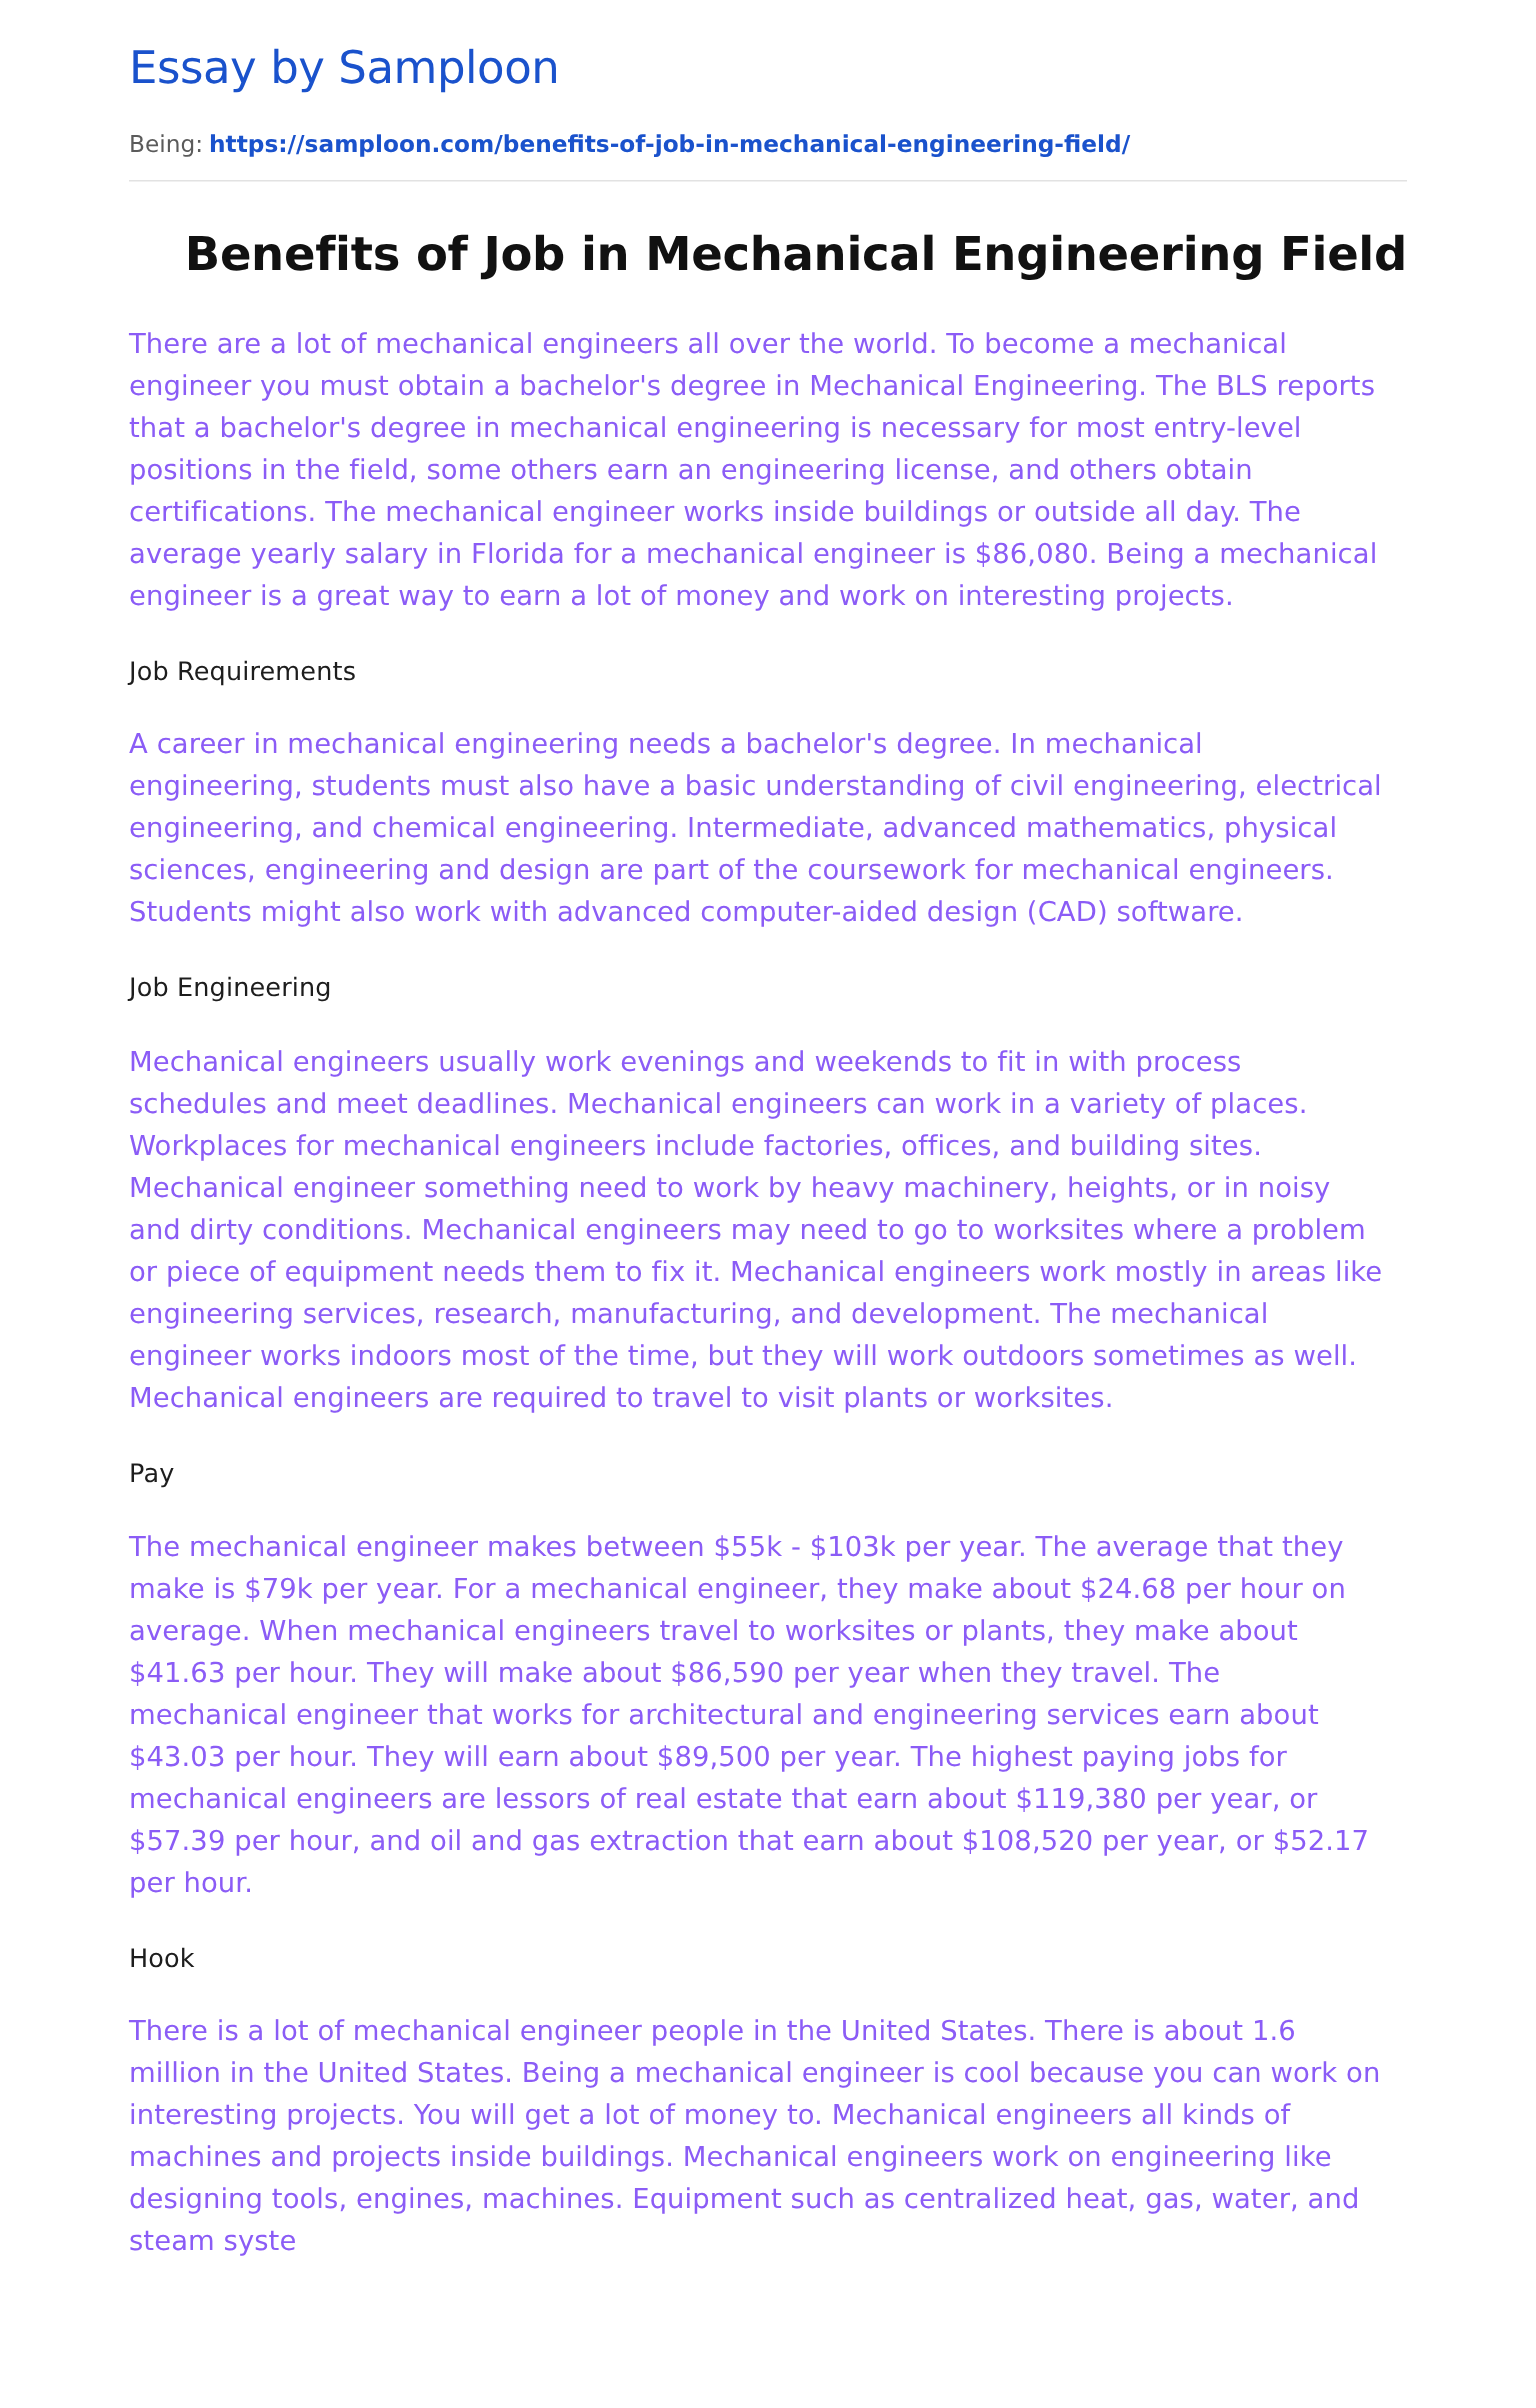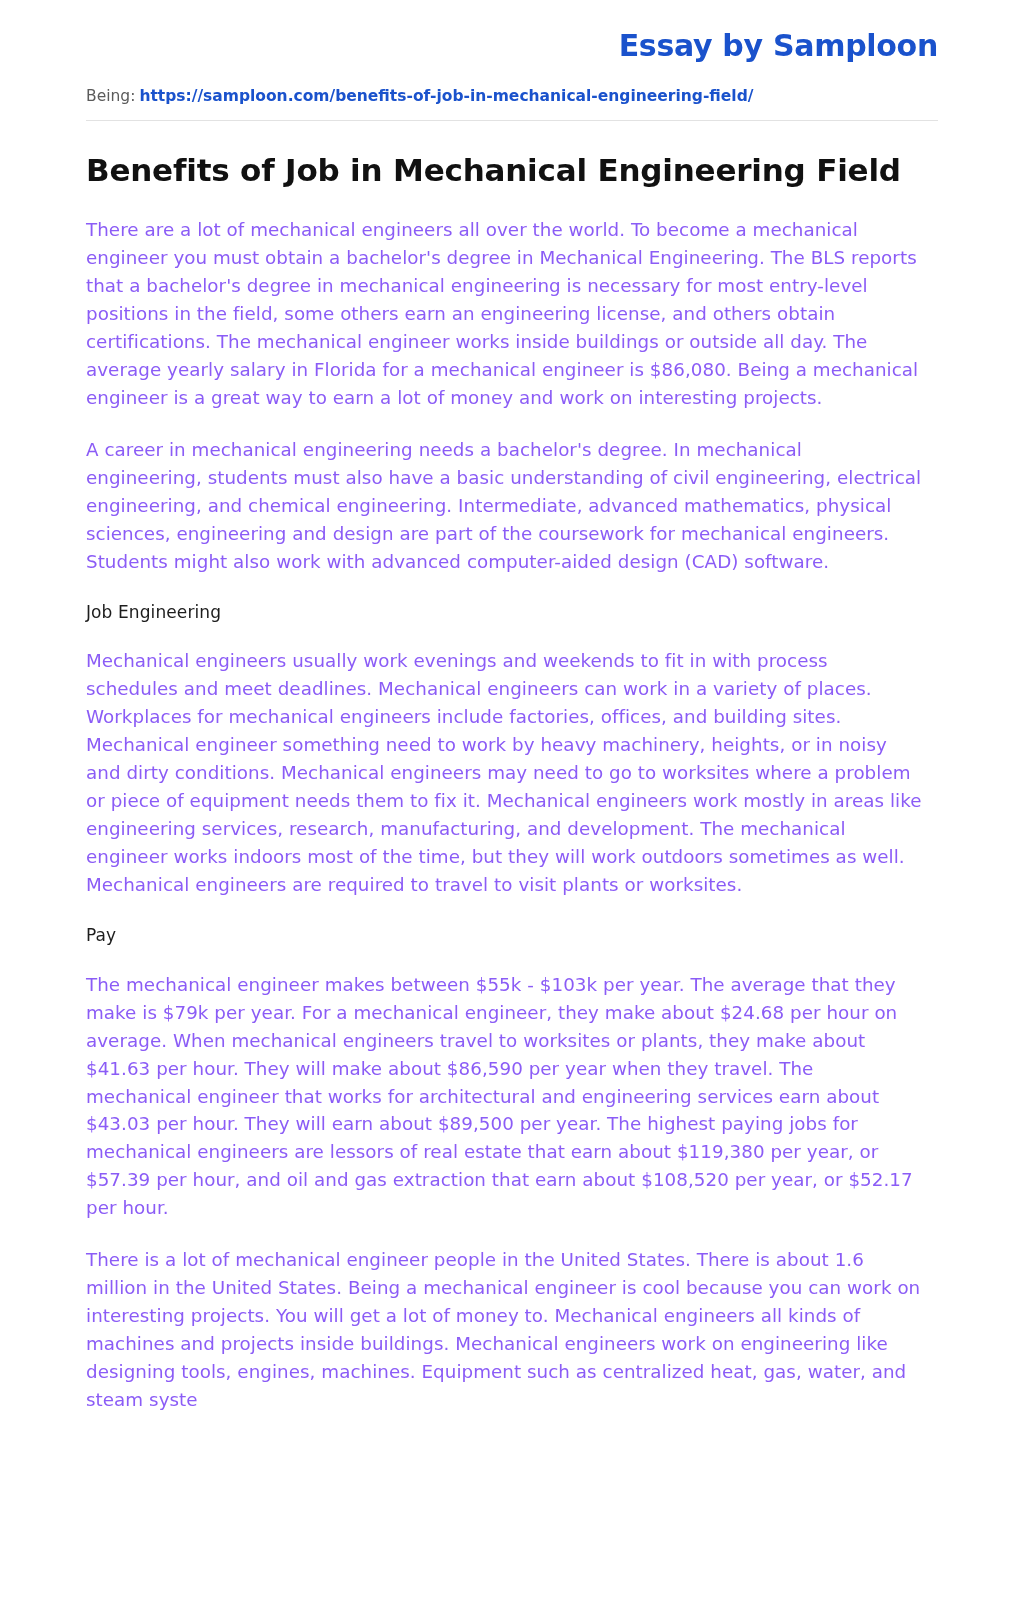--- a/index.html
+++ b/index.html
@@ -21,27 +21,26 @@
     box-sizing: border-box;
     padding: 0;
     overflow: hidden;
     position: relative;
   }
   .header {
     padding: 28px 86px 0 86px;
   }
   .brand {
     font-size: 30px;
-    font-weight: 700;
+    font-weight: 400;
     color: #1a52cc;
     letter-spacing: -0.3px;
     line-height: 1.2;
     margin: 0 0 22px 0;
     display: block;
-    text-align: right;
   }
   .source-line {
     font-size: 15.5px;
     line-height: 1.3;
     color: #555555;
     margin: 0 0 14px 0;
     white-space: nowrap;
   }
   .source-label {
     color: #5b5b5b;
@@ -63,20 +62,21 @@
   .content {
     padding: 0 86px;
   }
   .doc-title {
     font-size: 31px;
     font-weight: 700;
     color: #111111;
     letter-spacing: -0.2px;
     line-height: 1.25;
     margin: 30px 0 26px 0;
+    text-align: right;
   }
   .para {
     font-size: 18.3px;
     line-height: 1.53;
     color: #8b5cf6;
     margin: 0 0 24px 0;
     max-width: 836px;
     letter-spacing: 0.05px;
   }
   .section-head {
@@ -100,25 +100,27 @@
   </div>
 
   <div class="divider"></div>
 
   <div class="content">
 
     <h1 class="doc-title">Benefits of Job in Mechanical Engineering Field</h1>
 
     <p class="para">There are a lot of mechanical engineers all over the world. To become a mechanical engineer you must obtain a bachelor's degree in Mechanical Engineering. The BLS reports that a bachelor's degree in mechanical engineering is necessary for most entry-level positions in the field, some others earn an engineering license, and others obtain certifications. The mechanical engineer works inside buildings or outside all day. The average yearly salary in Florida for a mechanical engineer is $86,080. Being a mechanical engineer is a great way to earn a lot of money and work on interesting projects.</p>
 
+    <h2 class="section-head">Job Requirements</h2>
     <p class="para">A career in mechanical engineering needs a bachelor's degree. In mechanical engineering, students must also have a basic understanding of civil engineering, electrical engineering, and chemical engineering. Intermediate, advanced mathematics, physical sciences, engineering and design are part of the coursework for mechanical engineers. Students might also work with advanced computer-aided design (CAD) software.</p>
 
     <h2 class="section-head">Job Engineering</h2>
     <p class="para">Mechanical engineers usually work evenings and weekends to fit in with process schedules and meet deadlines. Mechanical engineers can work in a variety of places. Workplaces for mechanical engineers include factories, offices, and building sites. Mechanical engineer something need to work by heavy machinery, heights, or in noisy and dirty conditions. Mechanical engineers may need to go to worksites where a problem or piece of equipment needs them to fix it. Mechanical engineers work mostly in areas like engineering services, research, manufacturing, and development. The mechanical engineer works indoors most of the time, but they will work outdoors sometimes as well. Mechanical engineers are required to travel to visit plants or worksites.</p>
 
     <h2 class="section-head">Pay</h2>
     <p class="para">The mechanical engineer makes between $55k - $103k per year. The average that they make is $79k per year. For a mechanical engineer, they make about $24.68 per hour on average. When mechanical engineers travel to worksites or plants, they make about $41.63 per hour. They will make about $86,590 per year when they travel. The mechanical engineer that works for architectural and engineering services earn about $43.03 per hour. They will earn about $89,500 per year. The highest paying jobs for mechanical engineers are lessors of real estate that earn about $119,380 per year, or $57.39 per hour, and oil and gas extraction that earn about $108,520 per year, or $52.17 per hour.</p>
 
+    <h2 class="section-head">Hook</h2>
     <p class="para">There is a lot of mechanical engineer people in the United States. There is about 1.6 million in the United States. Being a mechanical engineer is cool because you can work on interesting projects. You will get a lot of money to. Mechanical engineers all kinds of machines and projects inside buildings. Mechanical engineers work on engineering like designing tools, engines, machines. Equipment such as centralized heat, gas, water, and steam syste</p>
 
   </div>
 
 </div>
 
 </body></html>

